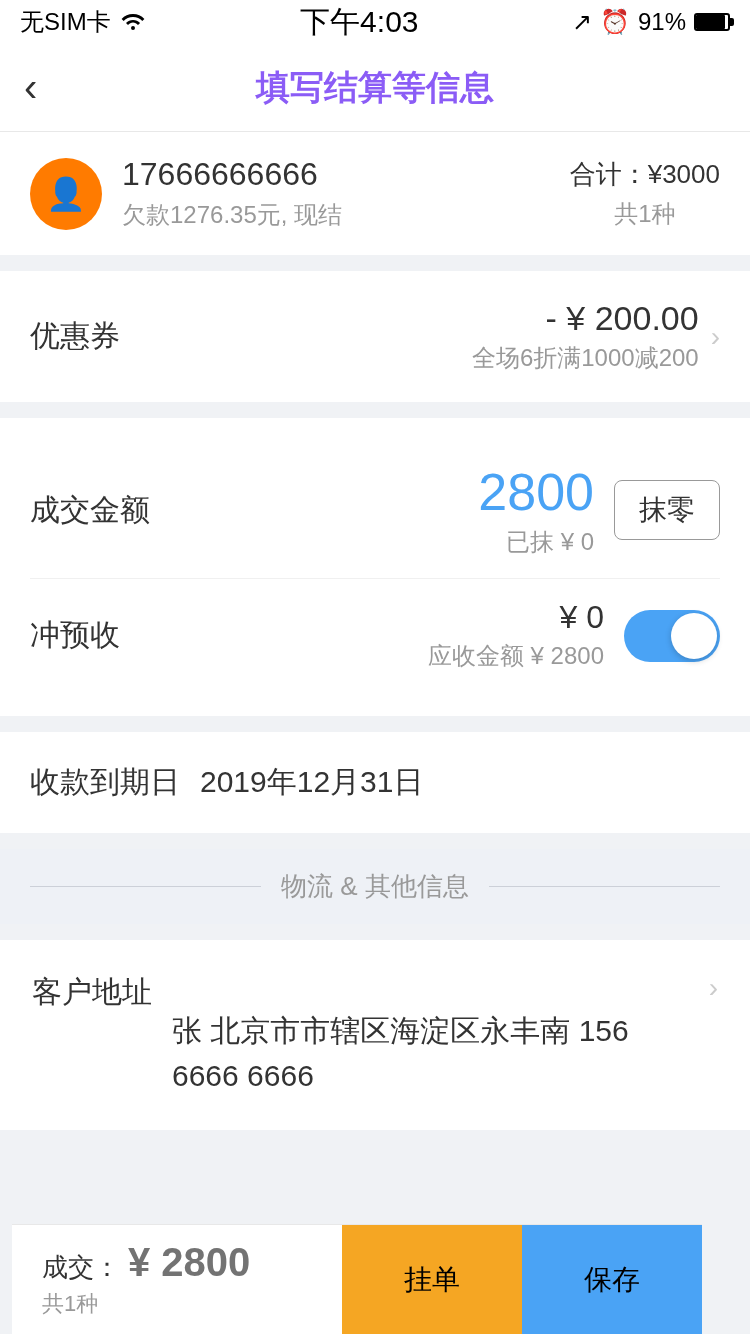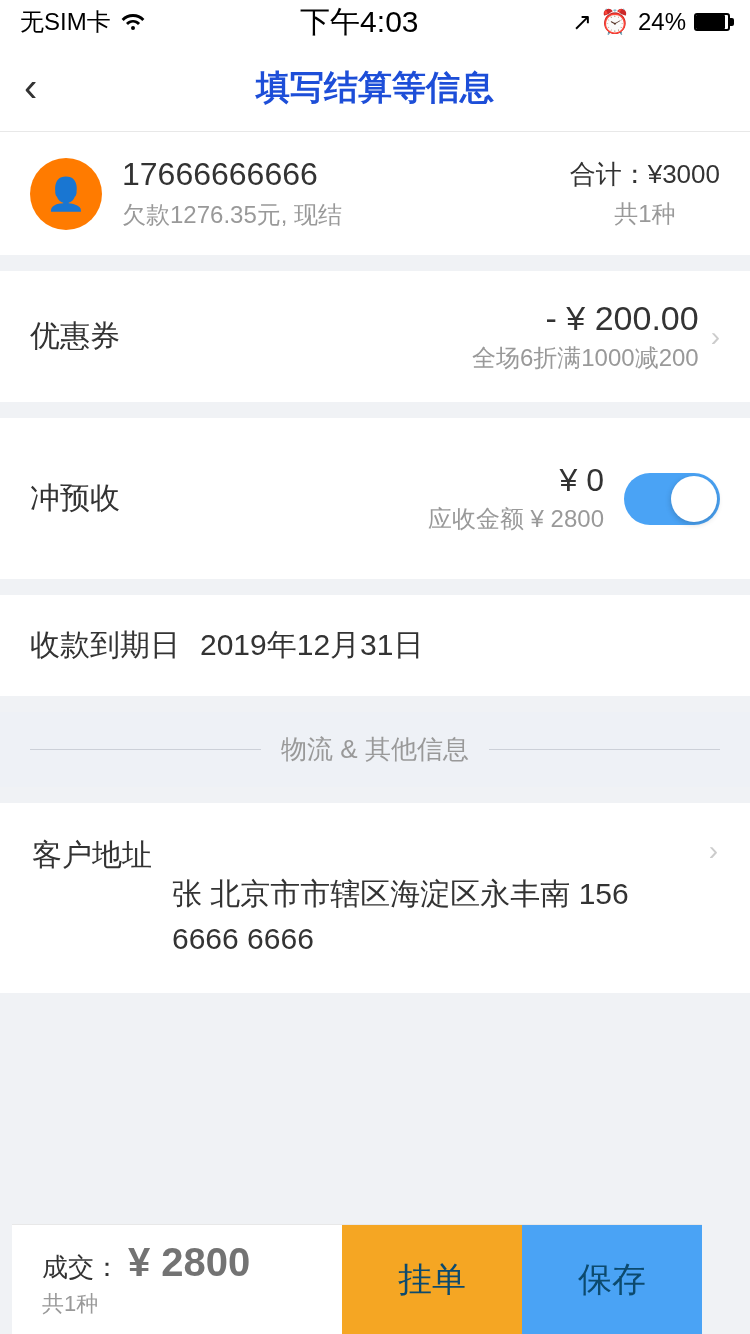--- a/index.html
+++ b/index.html
@@ -44,21 +44,21 @@
     .nav-back {
       position: absolute;
       left: 24px;
       font-size: 40px;
       color: #333;
       cursor: pointer;
     }
     .nav-title {
       font-size: 34px;
       font-weight: 600;
-      color: #1d4ed8;
+      color: #8b5cf6;
     }
 
     
     .content {
       padding-bottom: 120px;
     }
 
     
     .card {
       background: #fff;
@@ -239,22 +239,22 @@
     }
     .bottom-deal { font-size: 26px; color: #333; }
     .bottom-amount { font-size: 40px; font-weight: 600; color: #737373; }
     .bottom-count { font-size: 22px; color: #999; margin-top: 4px; }
     .bottom-btn {
       height: 110px;
       width: 180px;
       display: flex;
       align-items: center;
       justify-content: center;
-      font-size: 34px;
-      color: #0c4a6e;
+      font-size: 28px;
+      color: #000000;
       cursor: pointer;
       font-weight: 500;
     }
     .btn-pending { background: #f5a623; }
     .btn-save { background: #4aa3f5; }
 
     
     .spacer { height: 120px; background: #f0f2f5; }
   </style>
 </head>
@@ -266,21 +266,21 @@
     <span>
       <svg width="28" height="22" viewBox="0 0 28 22">
           <path d="M14 18a2 2 0 110 4 2 2 0 010-4zm0-6c2.8 0 5.3 1.1 7.1 3l-2.1 2.1C17.6 15.4 15.9 14.5 14 14.5s-3.6.9-5 2.6L7 15c1.8-1.9 4.3-3 7-3zm0-6c4.5 0 8.5 1.9 11.4 4.9l-2.1 2.1C21 10.3 17.7 9 14 9S7 10.3 4.7 12.9L2.6 10.9C5.5 7.9 9.5 6 14 6z" fill="#000"></path>
         </svg>
     </span>
   </div>
   <div class="status-center">下午4:03</div>
   <div class="status-right">
     <span>↗</span>
     <span>⏰</span>
-    <span>24%</span>
+    <span>91%</span>
     <span style="display:inline-block;width:36px;height:18px;border:2px solid #000;border-radius:3px;position:relative;">
       <span style="display:block;width:91%;height:100%;background:#000;border-radius:1px;"></span>
       <span style="position:absolute;right:-6px;top:3px;width:4px;height:8px;background:#000;border-radius:0 2px 2px 0;"></span>
     </span>
   </div>
 </div>
 
 <div class="nav-bar">
   <div class="nav-back">‹</div>
   <div class="nav-title">填写结算等信息</div>
@@ -310,20 +310,30 @@
       <div class="coupon-right-wrap">
         <div class="coupon-discount">- ¥ 200.00</div>
         <div class="coupon-detail">全场6折满1000减200</div>
       </div>
       <div class="chevron-right">›</div>
     </div>
   </div>
 
   <div class="amount-section card">
 
+    <div class="amount-row">
+      <div class="amount-label">成交金额</div>
+      <div class="amount-right">
+        <div class="amount-right-wrap">
+          <div class="amount-value">2800</div>
+          <div class="amount-sub">已抹  ¥ 0</div>
+        </div>
+        <button class="round-btn">抹零</button>
+      </div>
+    </div>
 
     <div class="amount-row">
       <div class="amount-label">冲预收</div>
       <div class="amount-right">
         <div class="amount-right-wrap">
           <div style="font-size:32px;color:#333;font-weight:400;text-align:right;">¥ 0</div>
           <div class="amount-sub">应收金额 ¥ 2800</div>
         </div>
         <div class="toggle">
           <div class="toggle-knob"></div>

